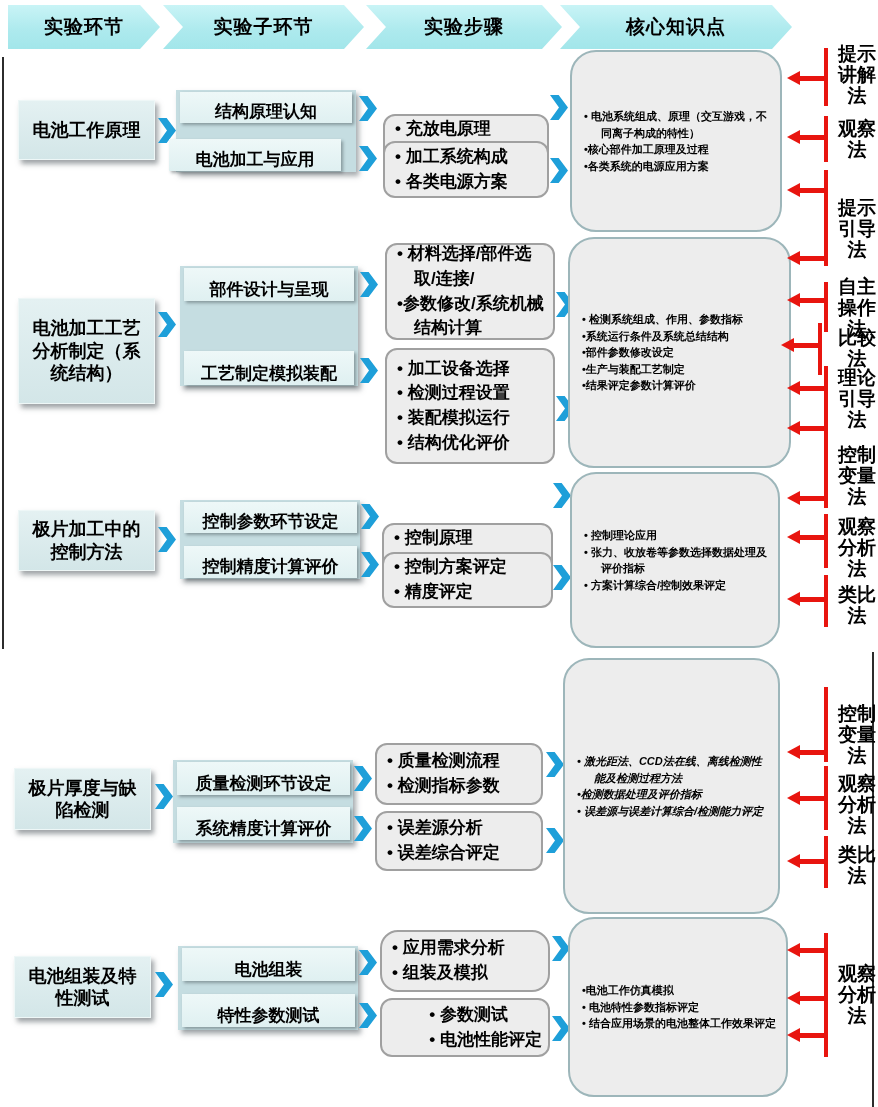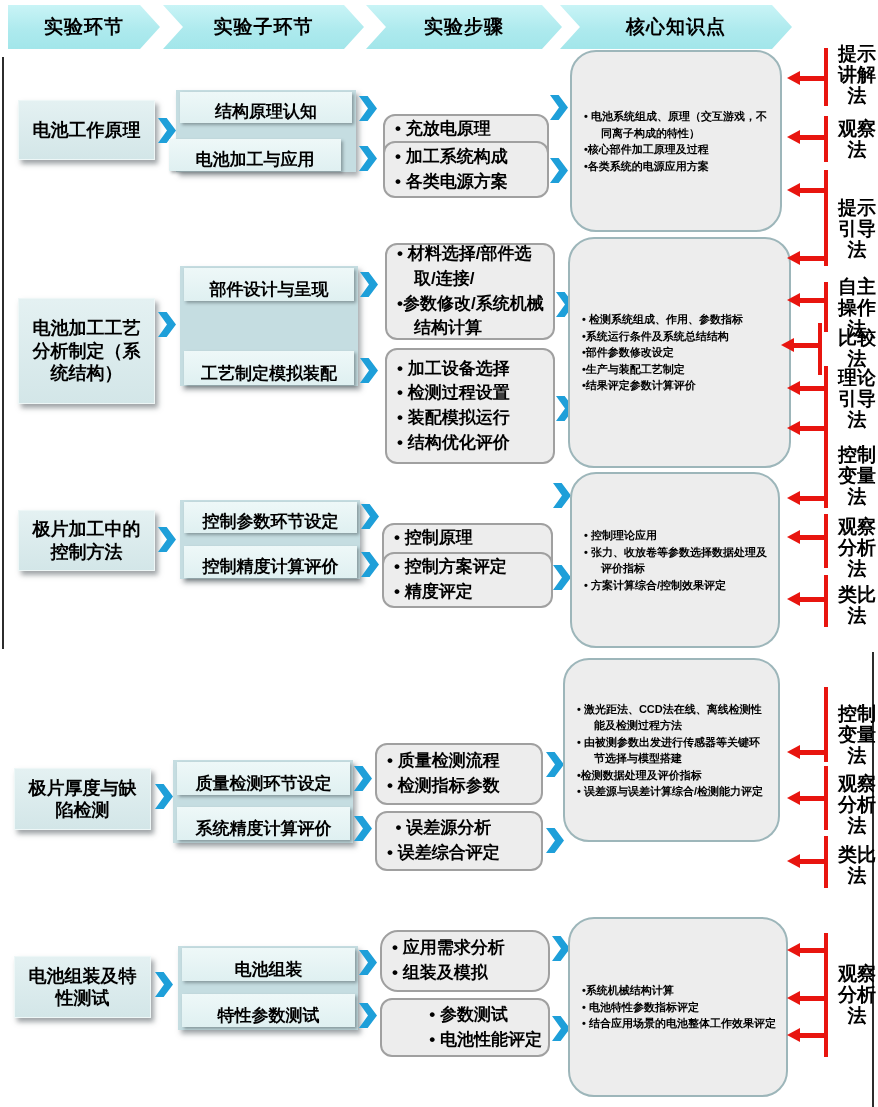--- a/index.html
+++ b/index.html
@@ -187,32 +187,31 @@
       <span>系统精度计算评价</span>
     </div>
   <div class="chev" style="left:354px;top:766px;"></div>
   <div class="chev" style="left:354px;top:816px;"></div>
   <div class="stepbox" style="left:375px;top:743px;width:168px;height:62px;">
     <ul>
         <li>• 质量检测流程</li>
         <li>• 检测指标参数</li>
       </ul>
   </div>
-  <div class="stepbox" style="left:375px;top:811px;width:168px;height:60px;text-align:center;">
+  <div class="stepbox" style="left:375px;top:811px;width:168px;height:60px;">
     <ul>
         <li>• 误差源分析</li>
         <li>• 误差综合评定</li>
       </ul>
   </div>
   <div class="chev" style="left:546px;top:752px;"></div>
   <div class="chev" style="left:546px;top:828px;"></div>
-  <div class="kbbox" style="left:563px;top:658px;width:217px;height:184px;">
+  <div class="kbbox" style="left:563px;top:658px;width:217px;height:256px;font-style:italic;">
     <ul>
       <li>• 激光距法、CCD法在线、离线检测性能及检测过程方法</li>
-      <li>• 由被测参数出发进行传感器等关键环节选择与模型搭建</li>
       <li>•检测数据处理及评价指标</li>
       <li>• 误差源与误差计算综合/检测能力评定</li>
     </ul>
   </div>
 
   <div class="leftbox" style="left:14px;top:956px;width:137px;height:62px;">
       <span>电池组装及特性测试</span>
     </div>
   <div class="chev" style="left:155px;top:972px;"></div>
   <div class="subwrap" style="left:178px;top:946px;width:180px;height:84px;"></div>
@@ -233,21 +232,21 @@
   <div class="stepbox" style="left:380px;top:998px;width:170px;height:59px;justify-content:flex-end;">
     <ul>
         <li>• 参数测试</li>
         <li>• 电池性能评定</li>
       </ul>
   </div>
   <div class="chev" style="left:552px;top:936px;"></div>
   <div class="chev" style="left:552px;top:1016px;"></div>
   <div class="kbbox" style="left:568px;top:917px;width:220px;height:180px;">
     <ul>
-      <li>•系统机械结构计算</li>
+      <li>•电池工作仿真模拟</li>
       <li>• 电池特性参数指标评定</li>
       <li>• 结合应用场景的电池整体工作效果评定</li>
     </ul>
   </div>
 
   <div class="mline" style="left:824px;top:48px;height:58px;"></div>
   <div class="marrow" style="left:787px;top:71px;width:37px;">
       <div class="head"></div>
       <div class="shaft" style="width:26px;"></div>
     </div>

